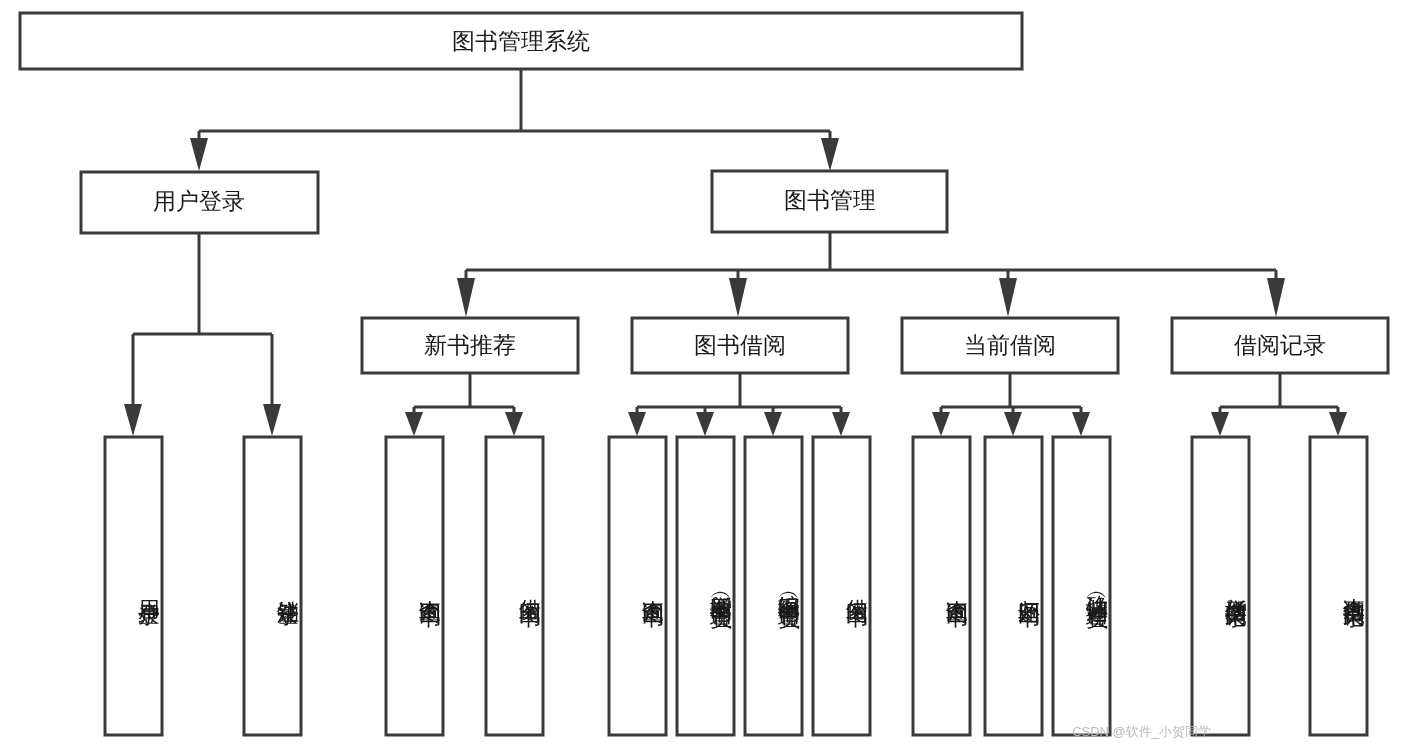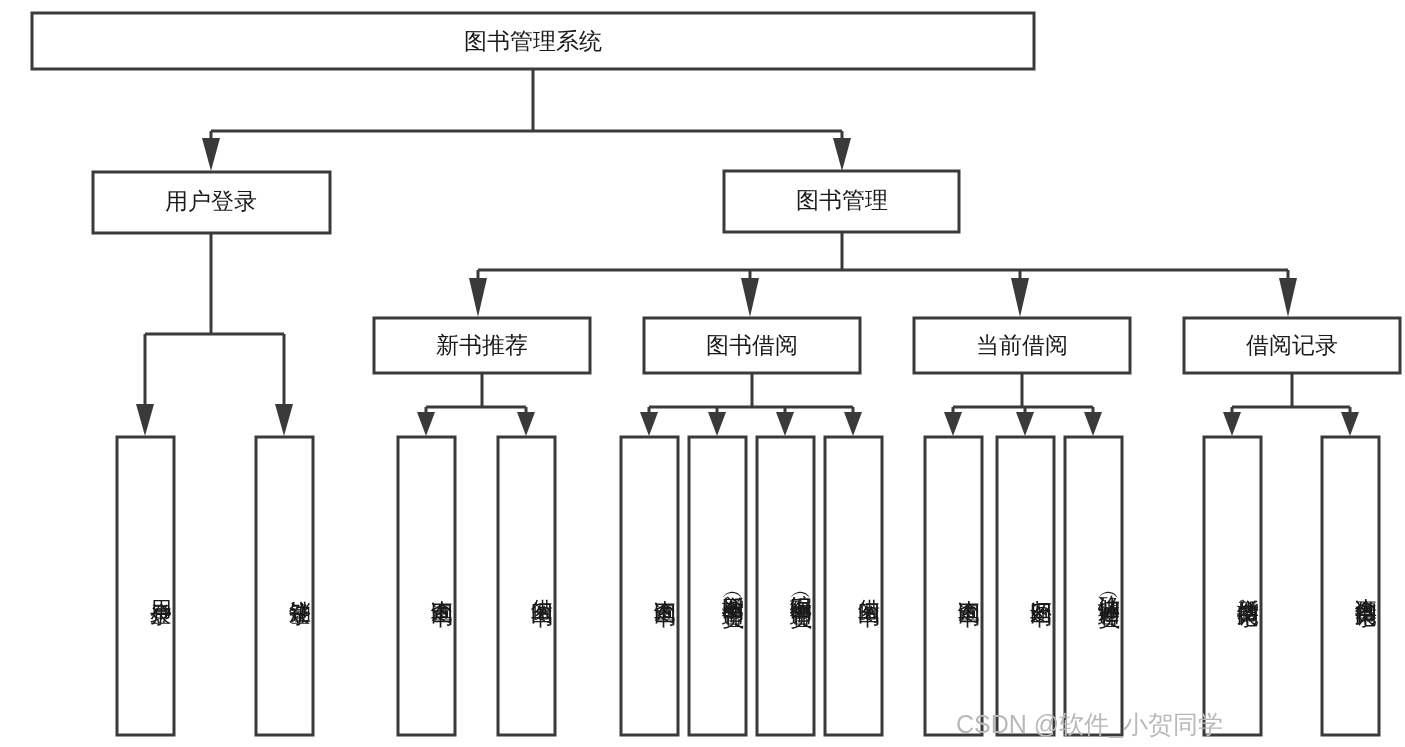--- a/index.html
+++ b/index.html
@@ -11,21 +11,20 @@
     width: 1405px;
     height: 747px;
     font-family: "Liberation Sans", "DejaVu Sans", sans-serif;
     overflow: hidden;
     position: relative;
   }
   #diagram-root {
     position: relative;
     width: 1219px;
     height: 747px;
-    margin-left: 12px;
   }
   svg.diagram-canvas {
     position: absolute;
     top: 0; left: 0;
     width: 1405px;
     height: 747px;
   }
   .node-box {
     fill: #ffffff;
     stroke: #3a3a3a;
@@ -64,21 +63,21 @@
     white-space: nowrap;
     letter-spacing: 2px;
     text-align: center;
     pointer-events: none;
   }
   .watermark {
     position: absolute;
     right: 8px;
     bottom: 6px;
     font-family: "Liberation Sans", "DejaVu Sans", sans-serif;
-    font-size: 25px;
+    font-size: 13px;
     color: #b9b9b9;
     white-space: nowrap;
     user-select: none;
   }
 </style>
 </head>
 <body>
 
 <div id="diagram-root">
 

